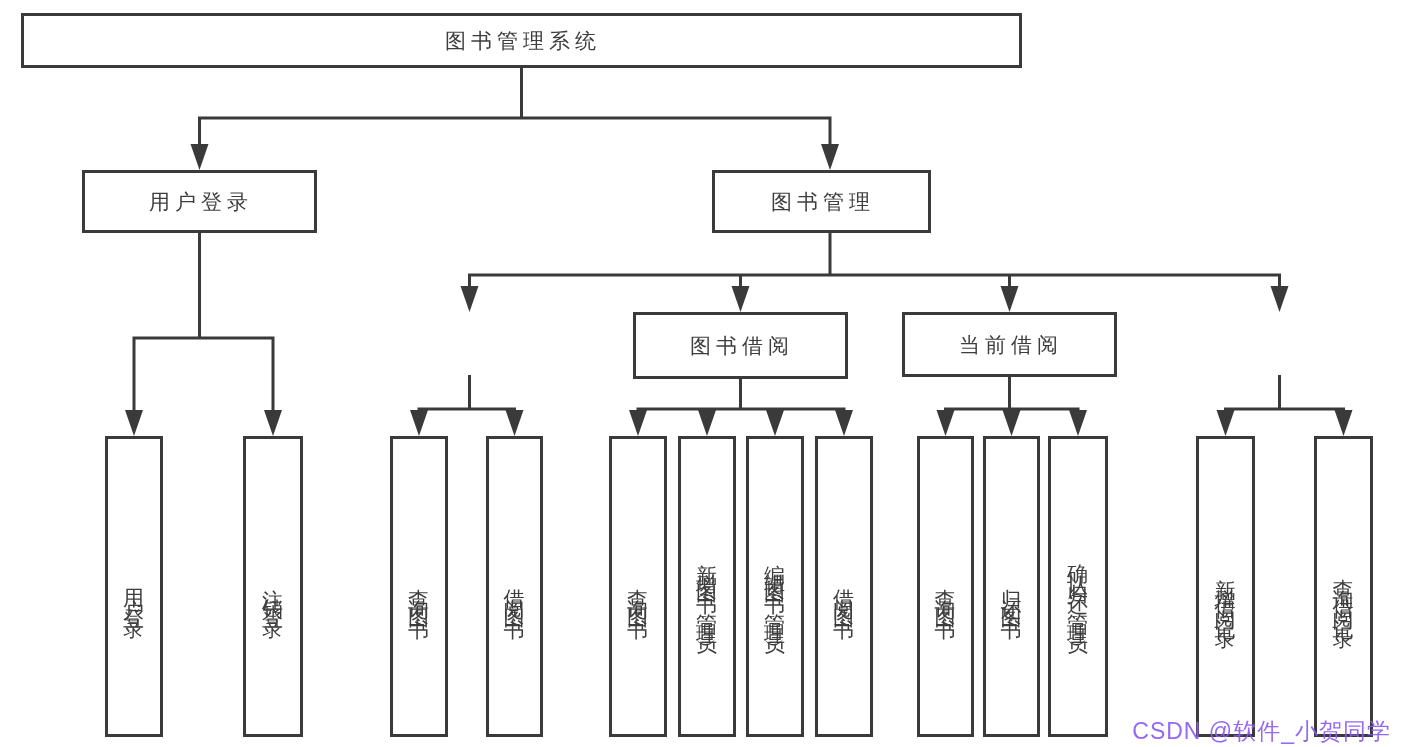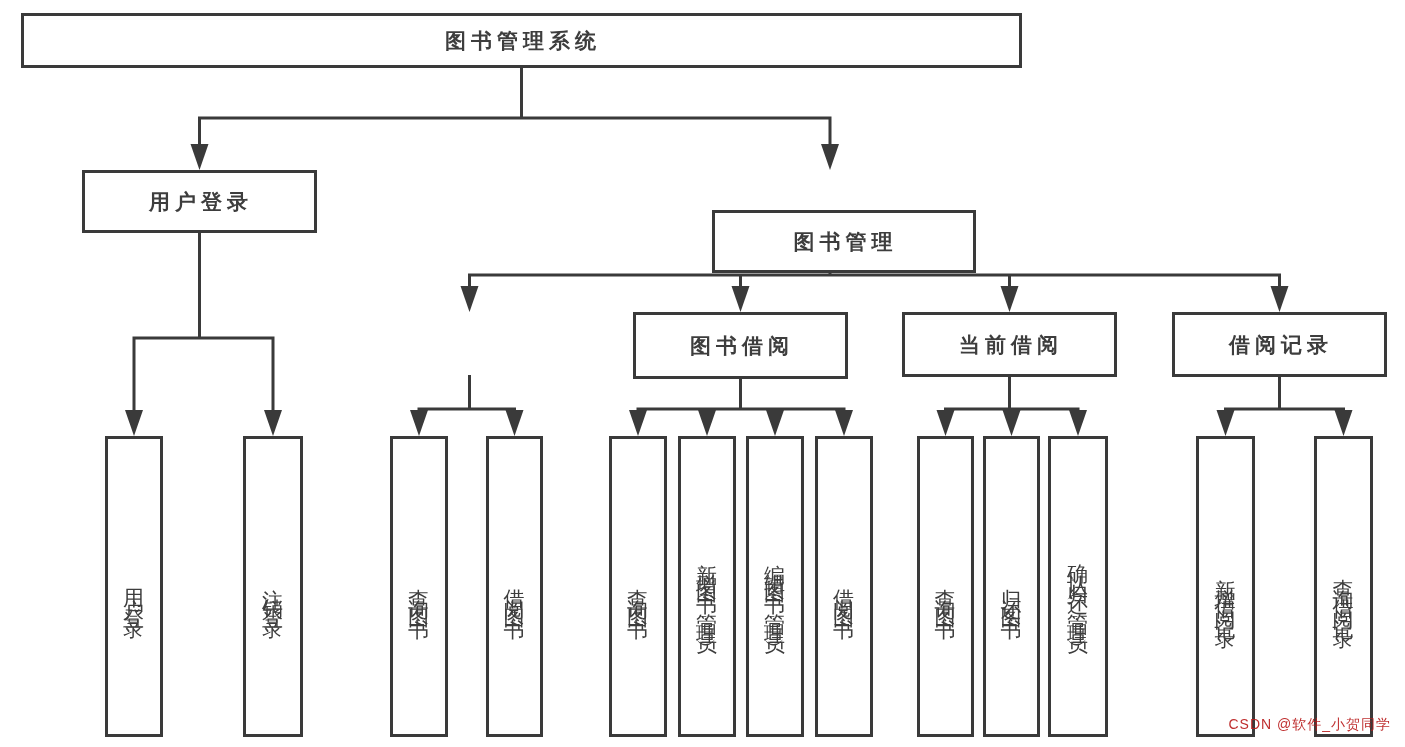--- a/index.html
+++ b/index.html
@@ -6,28 +6,28 @@
   .stage{
     position:relative;width:1405px;height:747px;background:#ffffff;overflow:hidden;
     font-family:"Liberation Sans", sans-serif;
   }
   .stage svg{position:absolute;left:0;top:0;}
   .box{
     position:absolute;box-sizing:border-box;background:#ffffff;
     border:3px solid #3a3a3a;display:flex;align-items:center;justify-content:center;
     color:#3d3d3d;font-size:21px;z-index:2;
   }
-  .box.h{letter-spacing:5px;padding-left:3px;white-space:nowrap;font-weight:bold;}
+  .box.h{letter-spacing:5px;padding-left:3px;white-space:nowrap;}
   .box.v{
     writing-mode:vertical-rl;text-orientation:mixed;
     letter-spacing:10px;padding-top:10px;line-height:1;
   }
   .watermark{
     position:absolute;right:14px;top:716px;z-index:3;
-    font-size:14px;color:#b91c1c;opacity:0.92;letter-spacing:1px;white-space:nowrap;margin-left:36px;
+    font-size:23px;color:#8b5cf6;opacity:0.92;letter-spacing:1px;white-space:nowrap;margin-left:36px;
   }
 </style>
 </head>
 <body>
 
 <div class="stage">
   <svg id="connectors" width="1405" height="747" viewBox="0 0 1405 747">
       <path d="M 521.5 66 V 118 M 198 118 H 831.5 M 199.5 118 V 148 M 830 118 V 148" fill="none" stroke="#3a3a3a" stroke-width="3"></path>
       <polygon points="190.5,144 208.5,144 199.5,170" fill="#3a3a3a"></polygon>
       <polygon points="821,144 839,144 830,170" fill="#3a3a3a"></polygon>
@@ -51,24 +51,23 @@
       <polygon points="936.5,410 954.5,410 945.5,436" fill="#3a3a3a"></polygon>
       <polygon points="1002.5,410 1020.5,410 1011.5,436" fill="#3a3a3a"></polygon>
       <polygon points="1069,410 1087,410 1078,436" fill="#3a3a3a"></polygon>
       <path d="M 1279.5 375 V 409 M 1224 409 H 1345 M 1225.5 409 V 414 M 1343.5 409 V 414" fill="none" stroke="#3a3a3a" stroke-width="3"></path>
       <polygon points="1216.5,410 1234.5,410 1225.5,436" fill="#3a3a3a"></polygon>
       <polygon points="1334.5,410 1352.5,410 1343.5,436" fill="#3a3a3a"></polygon>
     </svg>
 
   <div class="box h" style="left: 21px; top: 13px; width: 1001px; height: 55px;">图书管理系统</div>
   <div class="box h" style="left: 82px; top: 170px; width: 235px; height: 63px;">用户登录</div>
-  <div class="box h" style="left: 712px; top: 170px; width: 264px; height: 63px; margin-top: 40px;">图书管理</div>
+  <div class="box h" style="left: 712px; top: 170px; width: 219px; height: 63px;">图书管理</div>
   <div class="box h" style="left: 633px; top: 312px; width: 215px; height: 67px;">图书借阅</div>
   <div class="box h" style="left: 902px; top: 312px; width: 215px; height: 65px;">当前借阅</div>
-  <div class="box h" style="left: 1172px; top: 312px; width: 215px; height: 65px;">借阅记录</div>
 
   <div class="box v" style="left: 105px; top: 436px; width: 58px; height: 301px;">用户登录</div>
   <div class="box v" style="left: 243px; top: 436px; width: 60px; height: 301px;">注销登录</div>
   <div class="box v" style="left: 390px; top: 436px; width: 58px; height: 301px;">查询图书</div>
   <div class="box v" style="left: 486px; top: 436px; width: 57px; height: 301px;">借阅图书</div>
   <div class="box v" style="left: 609px; top: 436px; width: 58px; height: 301px;">查询图书</div>
   <div class="box v" style="left: 678px; top: 436px; width: 58px; height: 301px;">新增图书（管理员）</div>
   <div class="box v" style="left: 746px; top: 436px; width: 58px; height: 301px;">编辑图书（管理员）</div>
   <div class="box v" style="left: 815px; top: 436px; width: 58px; height: 301px;">借阅图书</div>
   <div class="box v" style="left: 917px; top: 436px; width: 57px; height: 301px;">查询图书</div>

